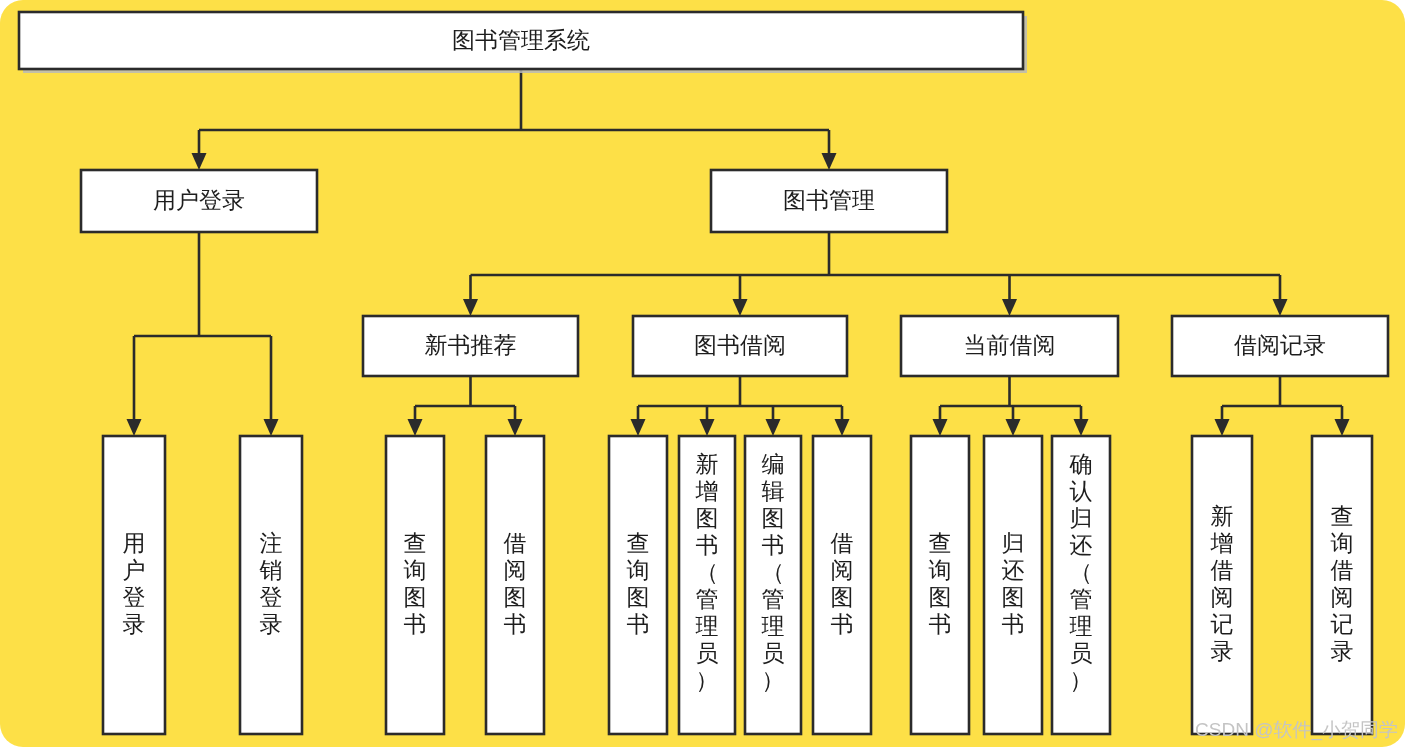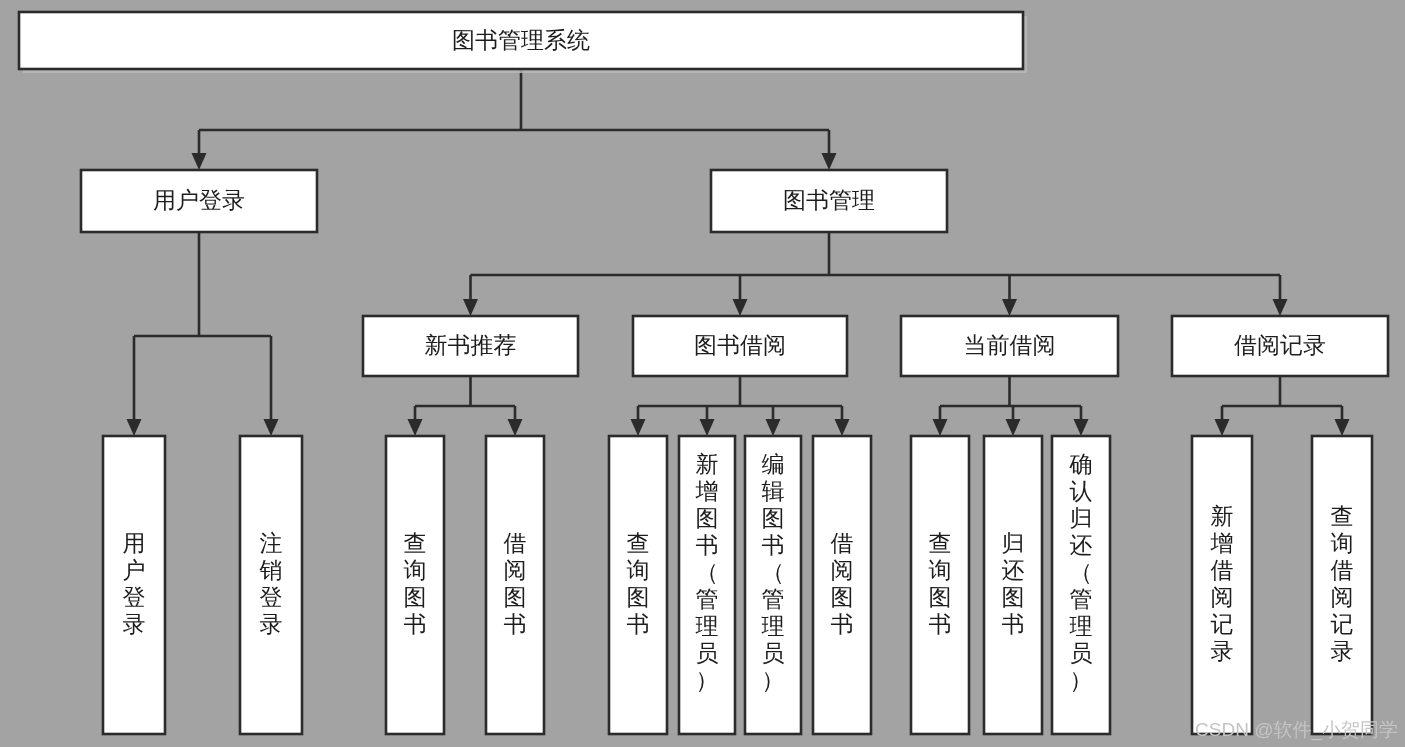--- a/index.html
+++ b/index.html
@@ -10,21 +10,22 @@
   body {
     width: 1405px;
     height: 747px;
     font-family: "Liberation Sans", "DejaVu Sans", sans-serif;
     overflow: hidden;
   }
   #diagram-root {
     position: relative;
     width: 1405px;
     height: 747px;
-    background: #a3a3a3;
+    background: #fde047;
+    border-radius: 23px;
   }
   svg.diagram-canvas {
     position: absolute;
     top: 0;
     left: 0;
     width: 1405px;
     height: 747px;
     display: block;
   }
   .node-box {

